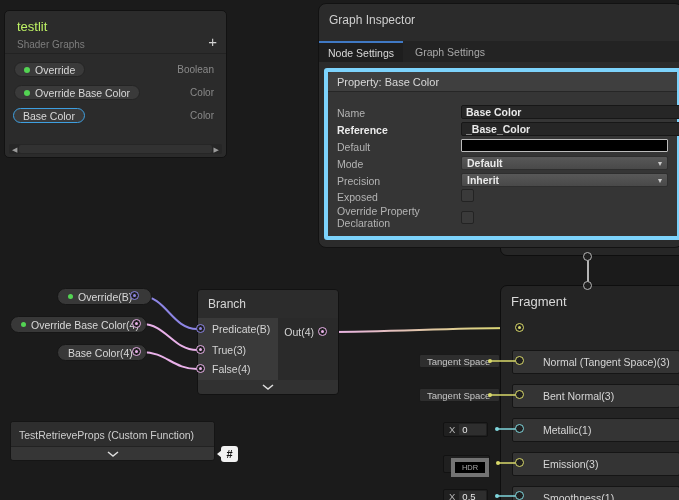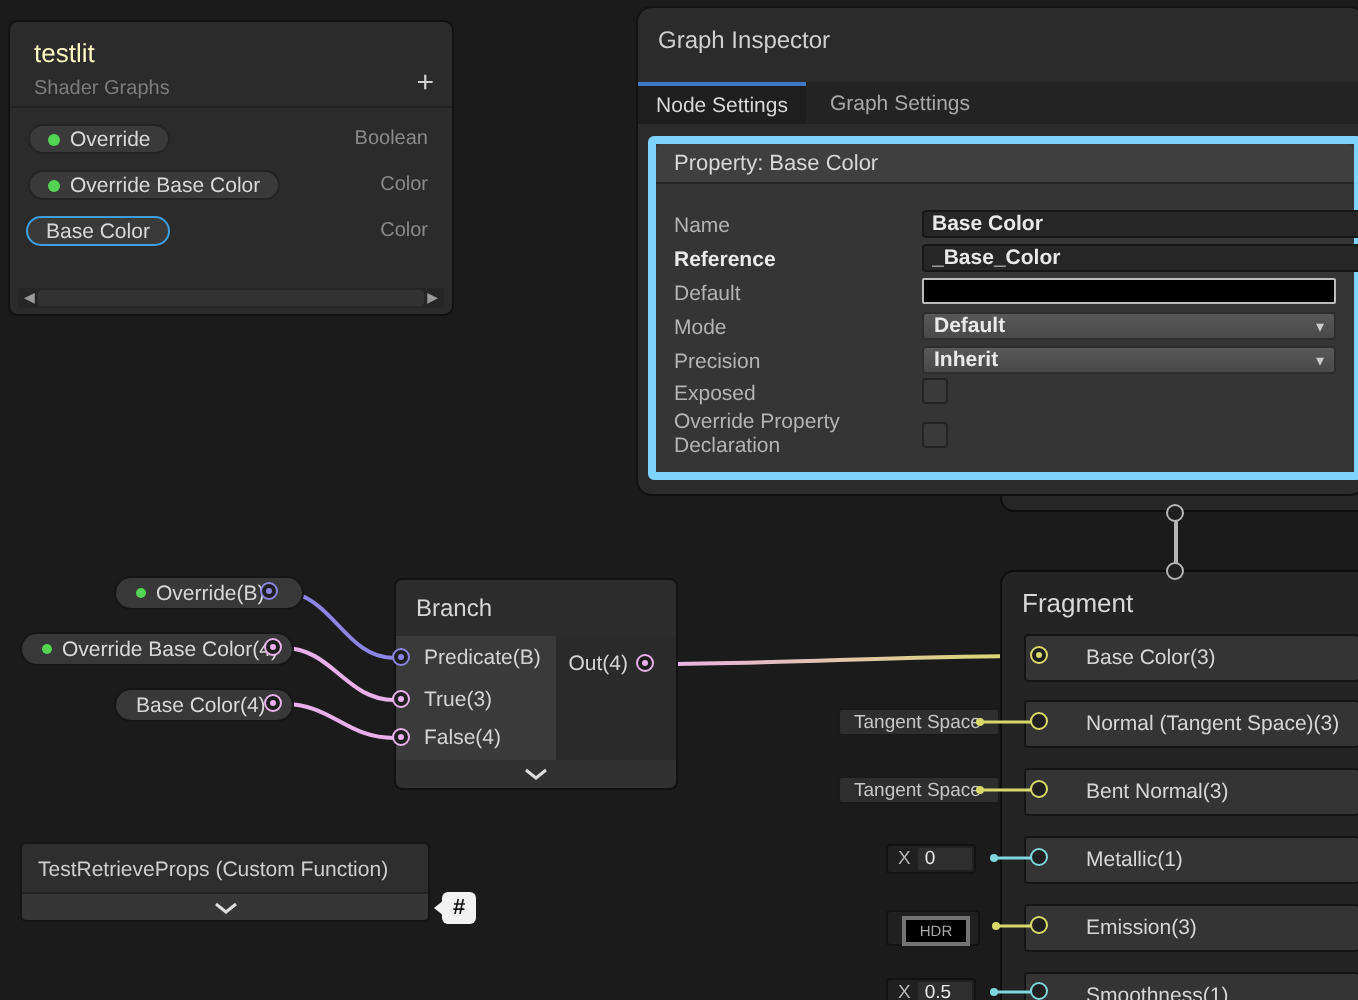--- a/index.html
+++ b/index.html
@@ -5,21 +5,21 @@
   html,body{margin:0;padding:0;background:#1b1b1b;}
   body{font-family:"Liberation Sans","DejaVu Sans",sans-serif;}
   #canvas{position:relative;width:679px;height:500px;overflow:hidden;background:#1b1b1b;}
   .abs{position:absolute;box-sizing:border-box;}
 
   
   .panel{position:absolute;box-sizing:border-box;background:#2b2b2b;border:1px solid #121212;z-index:20;}
   #blackboard{left:4px;top:10px;width:223px;height:148px;border-radius:5px;}
   #inspector{left:318px;top:3px;width:365px;height:245px;border-radius:8px;}
 
-  .bb-title{position:absolute;left:12px;top:8px;font-size:13px;color:#fef9c3;}
+  .bb-title{position:absolute;left:12px;top:8px;font-size:13px;color:#bef264;}
   .bb-sub{position:absolute;left:12px;top:28px;font-size:10px;color:#7d7d7d;}
   .bb-add{position:absolute;right:9px;top:23px;font-size:15px;color:#d2d2d2;line-height:15px;cursor:pointer;}
   .bb-divider{position:absolute;left:0;top:42px;width:100%;height:1px;background:#222;}
   .bb-pill{position:absolute;display:flex;align-items:center;height:15px;background:#3a3a3a;
            border:1px solid #242424;border-radius:9px;padding:0 9px;box-sizing:border-box;}
   .bb-pill.selected{border:1px solid #3e9fe0;}
   .bb-type{position:absolute;right:12px;font-size:10px;color:#8a8a8a;}
   .dot-green{width:6px;height:6px;border-radius:50%;background:#53d453;margin-right:5px;flex:0 0 auto;}
   .bb-pill span.lbl{font-size:10.5px;color:#d8d8d8;white-space:nowrap;}
   .bb-scroll{position:absolute;left:4px;right:4px;bottom:3px;height:10px;background:#262626;border-radius:2px;}
@@ -81,21 +81,21 @@
 
   
   .ts-pill{position:absolute;width:81px;height:14px;background:#2e2e2e;border:1px solid #1a1a1a;border-radius:2px;z-index:2;
            display:flex;align-items:center;padding-left:7px;box-sizing:border-box;font-size:9.5px;color:#c6c6c6;}
   .mini-float{position:absolute;width:45px;height:15px;background:#202020;border:1px solid #121212;border-radius:2px;z-index:2;
               display:flex;align-items:center;box-sizing:border-box;font-size:9.5px;color:#b5b5b5;}
   .mini-float .x{margin-left:5px;}
   .mini-float .val{margin-left:4px;width:27px;height:11px;background:#2e2e2e;border-radius:1px;color:#e8e8e8;
                    font-size:9.5px;display:flex;align-items:center;padding-left:3px;box-sizing:border-box;}
   .hdr-wrap{position:absolute;left:443px;top:455px;width:45px;height:16px;background:#202020;border:1px solid #121212;border-radius:2px;z-index:2;}
-  .hdr-swatch{position:absolute;left:7px;top:2px;width:30px;height:11px;background:#000;border:2px solid #737373;
+  .hdr-swatch{position:absolute;left:7px;top:2px;width:30px;height:11px;background:#000;border:4px solid #737373;
               display:flex;align-items:center;justify-content:center;font-size:7.5px;color:#a8a8a8;cursor:pointer;}
   .mini-dot{position:absolute;width:4px;height:4px;border-radius:50%;z-index:3;}
   .mini-dot.y{background:#d9d96a;} .mini-dot.c{background:#7fd6dc;}
 
   
   .port{position:absolute;width:7px;height:7px;border-radius:50%;border:1.5px solid #888;background:#1f1f1f;z-index:4;cursor:crosshair;}
   .port.connected::after{content:"";position:absolute;inset:2px;border-radius:50%;}
   .c-purple{border-color:#8d85e4;} .c-purple.connected::after{background:#8d85e4;}
   .c-pink{border-color:#e9b1e9;} .c-pink.connected::after{background:#e9b1e9;}
   .c-yellow{border-color:#d9d96a;} .c-yellow.connected::after{background:#d9d96a;}
@@ -120,23 +120,20 @@
     <path d="M141,296 C166,296 172,329 197,329" stroke="#8d85e4" stroke-width="2" fill="none"></path>
     <path d="M142,324 C166,324 173,350 197,350" stroke="#e9b1e9" stroke-width="2" fill="none"></path>
     <path d="M142,352 C166,352 173,369 197,369" stroke="#e9b1e9" stroke-width="2" fill="none"></path>
     <path d="M327,332 C390,332 450,328 516,328" stroke="url(#pink2yellow)" stroke-width="2" fill="none"></path>
   </svg>
 
   <div class="gnode" id="vertex-sliver"></div>
 
   <div class="gnode" id="fragment">
     <div class="frag-title">Fragment</div>
-    <div class="frag-row" style="top:31px;">
-        <span>Base Color(3)</span>
-      </div>
     <div class="frag-row" style="top:64px;">
         <span>Normal (Tangent Space)(3)</span>
       </div>
     <div class="frag-row" style="top:98px;">
         <span>Bent Normal(3)</span>
       </div>
     <div class="frag-row" style="top:132px;">
         <span>Metallic(1)</span>
       </div>
     <div class="frag-row" style="top:166px;">

